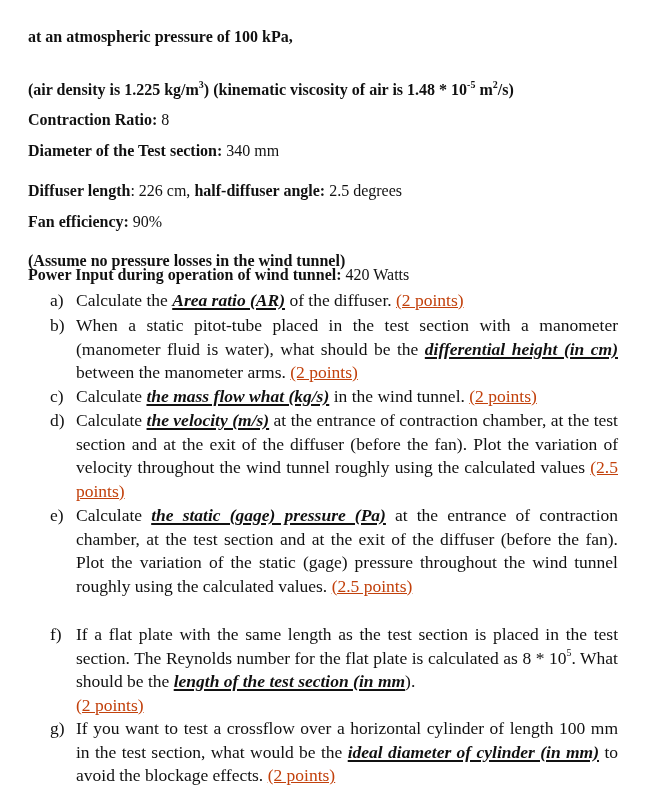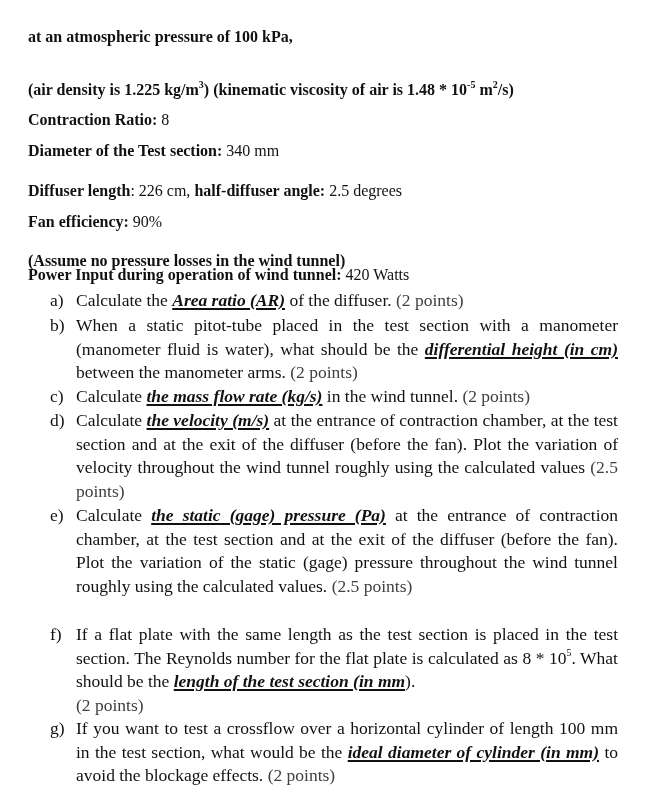--- a/index.html
+++ b/index.html
@@ -12,21 +12,21 @@
     .page { position: absolute; left: 28px; top: 26px; width: 600px; }
     .hdr { font-size: 16px; line-height: 21px; }
     .b { font-weight: bold; }
     .intro1 { font-weight: bold; font-size: 16px; line-height: 21px; }
     sup { font-size: 10px; line-height: 0; position: relative; top: -1px; vertical-align: super; }
     .blk { position: absolute; left: 0; }
     .q { position: absolute; left: 22px; width: 568px; font-size: 17.5px; line-height: 23.6px; }
     .q .lbl { position: absolute; left: 0; top: 0; }
     .q .txt { margin-left: 26px; }
     .key { font-weight: bold; font-style: italic; text-decoration: underline; text-decoration-thickness: 2px; text-underline-offset: 2px; text-align: center; }
-    .pts { color: #404040; }
+    .pts { color: #c2410c; text-decoration: underline; }
     .just { text-align: justify; }
   </style>
 </head>
 <body>
 
 <div class="page">
 
   <div class="blk intro1" style="top:0; width:600px;">
     <div>at an atmospheric pressure of 100 kPa,</div>
   </div>
@@ -57,21 +57,21 @@
     <div class="txt"><span>Calculate the </span><span class="key">Area ratio (AR)</span><span> of the diffuser. </span><span class="pts">(2 points)</span></div>
   </div>
 
   <div class="q just" style="top:288px;">
     <span class="lbl">b)</span>
     <div class="txt"><span>When a static pitot-tube placed in the test section with a manometer (manometer fluid is water), what should be the </span><span class="key">differential height (in cm)</span><span> between the manometer arms. </span><span class="pts">(2 points)</span></div>
   </div>
 
   <div class="q" style="top:359px;">
     <span class="lbl">c)</span>
-    <div class="txt"><span>Calculate </span><span class="key">the mass flow rate (kg/s)</span><span> in the wind tunnel. </span><span class="pts">(2 points)</span></div>
+    <div class="txt"><span>Calculate </span><span class="key">the mass flow what (kg/s)</span><span> in the wind tunnel. </span><span class="pts">(2 points)</span></div>
   </div>
 
   <div class="q just" style="top:383px;">
     <span class="lbl">d)</span>
     <div class="txt"><span>Calculate </span><span class="key">the velocity (m/s)</span><span> at the entrance of contraction chamber, at the test section and at the exit of the diffuser (before the fan). Plot the variation of velocity throughout the wind tunnel roughly using the calculated values </span><span class="pts">(2.5 points)</span></div>
   </div>
 
   <div class="q just" style="top:478px;">
     <span class="lbl">e)</span>
     <div class="txt"><span>Calculate </span><span class="key">the static (gage) pressure (Pa)</span><span> at the entrance of contraction chamber, at the test section and at the exit of the diffuser (before the fan). Plot the variation of the static (gage) pressure throughout the wind tunnel roughly using the calculated values. </span><span class="pts">(2.5 points)</span></div>

